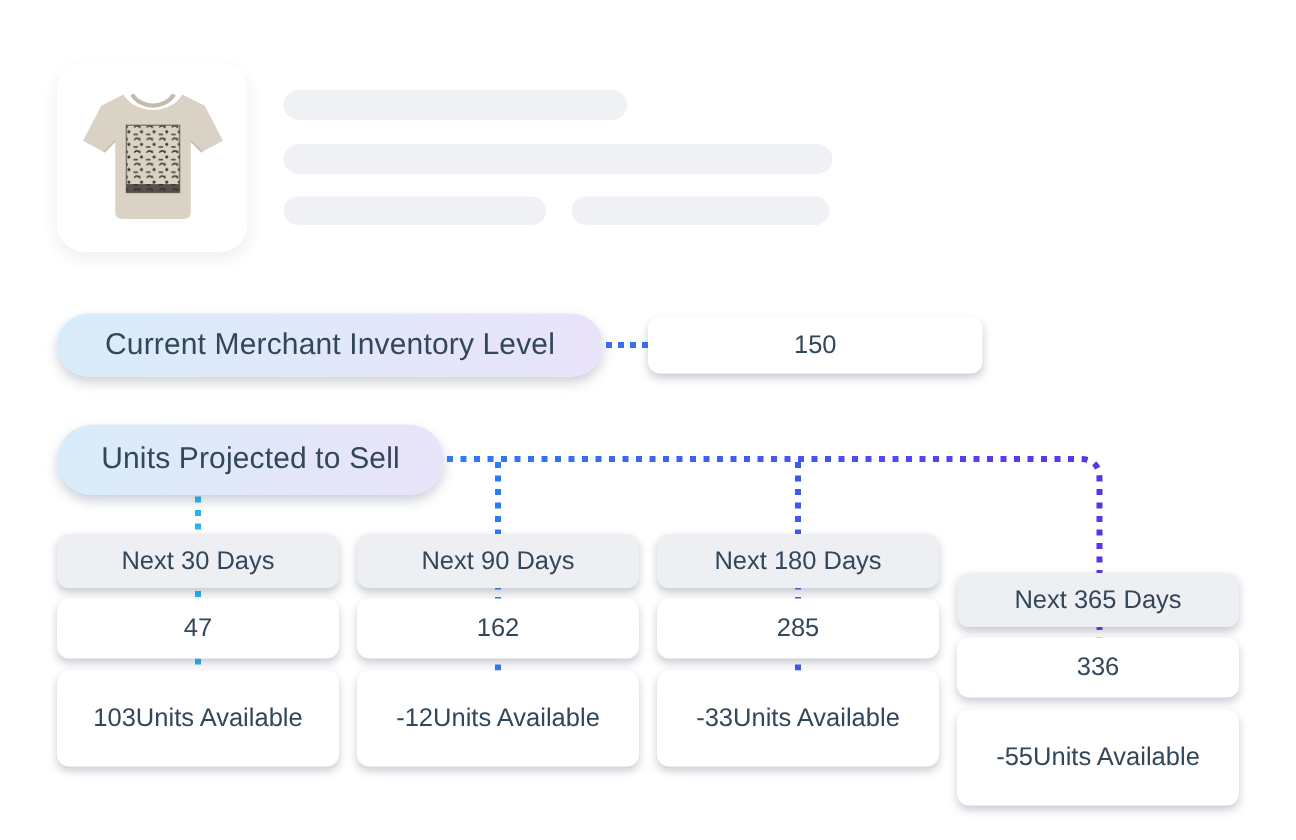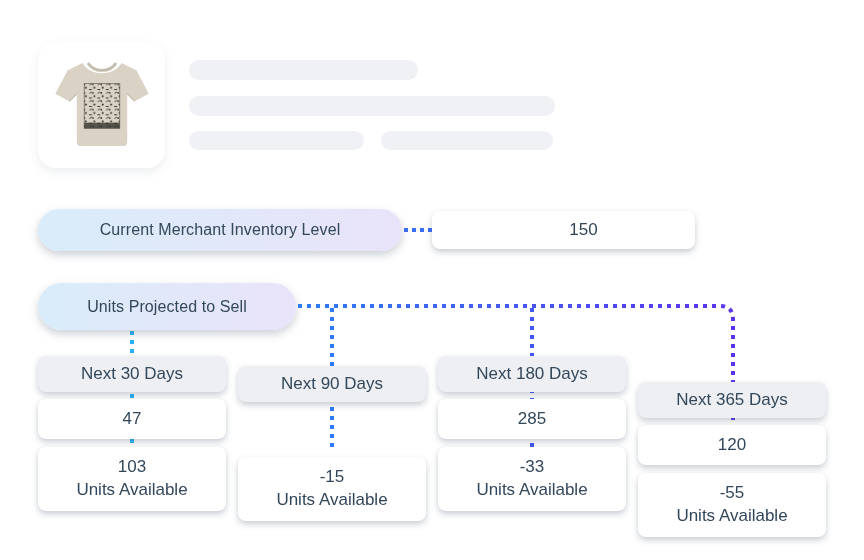--- a/index.html
+++ b/index.html
@@ -29,37 +29,37 @@
   .sk4 { left: 381px; top: 131px; width: 172px; height: 19px; }
   
   .connectors { position: absolute; left: 0; top: 0; z-index: 1; }
   
   .pill {
     position: absolute; z-index: 2;
     display: flex; align-items: center; justify-content: center;
     background: linear-gradient(90deg, var(--pill-grad-start,#d9ecf9), var(--pill-grad-end,#e9e3f9));
     border-radius: 24px;
     box-shadow: 0 4px 8px rgba(73,86,110,0.28);
-    font-size: 16px; letter-spacing: .1px;
+    font-size: 20px; letter-spacing: .1px;
   }
   .pill-inventory  { left: 38px; top: 209px; width: 364px; height: 42px; }
   .pill-projection { left: 38px; top: 283px; width: 258px; height: 47px; }
   .box {
     position: absolute; z-index: 2;
     background: var(--box-bg,#ffffff); border-radius: 8px;
     box-shadow: 0 3px 6px rgba(73,86,110,0.30);
     display: flex; align-items: center; justify-content: center;
     font-size: 17px;
   }
-  .inv-value-box { left: 432px; top: 211px; width: 223px; height: 38px; padding-left: 40px; }
+  .inv-value-box { left: 432px; top: 211px; width: 223px; height: 38px; }
   .col-header { top: 356px; height: 36px; background: var(--header-bg,#edeff2); font-size: 17px; }
   .col-num    { top: 399px; height: 40px; }
-  .col-units  { top: 447px; height: 64px; flex-direction: column; line-height: 1.35; text-align: center; justify-content: center; }
+  .col-units  { top: 447px; height: 64px; flex-direction: row; line-height: 1.35; text-align: center; justify-content: center; }
   .col { width: 188px; }
-  .c1 { left: 38px; }  .c2 { left: 238px; margin-top: 10px; }  .c3 { left: 438px; }  .c4 { left: 638px; margin-top: 26px; }
+  .c1 { left: 38px; }  .c2 { left: 238px; }  .c3 { left: 438px; }  .c4 { left: 638px; margin-top: 26px; }
   
   #gradLine stop.start { stop-color: var(--line-start, #2e7cf6); }
   #gradLine stop.end   { stop-color: var(--line-end,   #5b33ee); }
 </style>
 </head>
 <body>
 
 <div class="canvas">
 
   <div class="product-card">
@@ -120,40 +120,43 @@
     <span>47</span>
   </div>
   <div class="box col col-units c1">
     <span>103</span>
     <span>Units Available</span>
   </div>
 
   <div class="box col col-header c2">
     <span>Next 90 Days</span>
   </div>
+  <div class="box col col-num c2">
+    <span>162</span>
+  </div>
   <div class="box col col-units c2">
-    <span>-15</span>
+    <span>-12</span>
     <span>Units Available</span>
   </div>
 
   <div class="box col col-header c3">
     <span>Next 180 Days</span>
   </div>
   <div class="box col col-num c3">
     <span>285</span>
   </div>
   <div class="box col col-units c3">
     <span>-33</span>
     <span>Units Available</span>
   </div>
 
   <div class="box col col-header c4">
     <span>Next 365 Days</span>
   </div>
   <div class="box col col-num c4">
-    <span>120</span>
+    <span>336</span>
   </div>
   <div class="box col col-units c4">
     <span>-55</span>
     <span>Units Available</span>
   </div>
 
 </div>
 
 </body></html>

